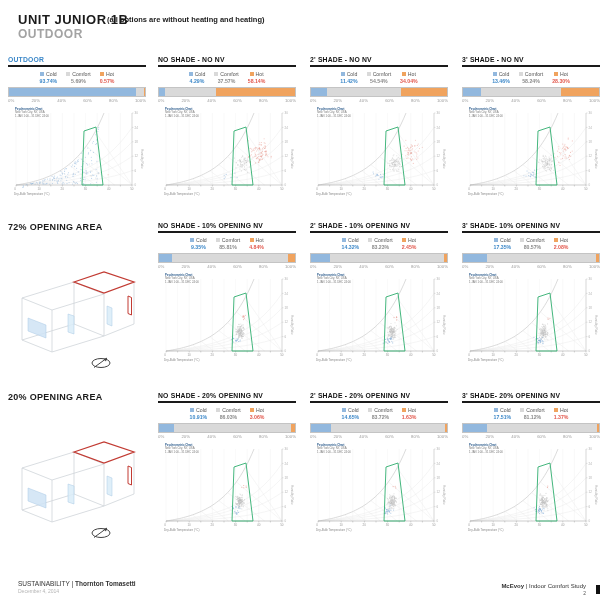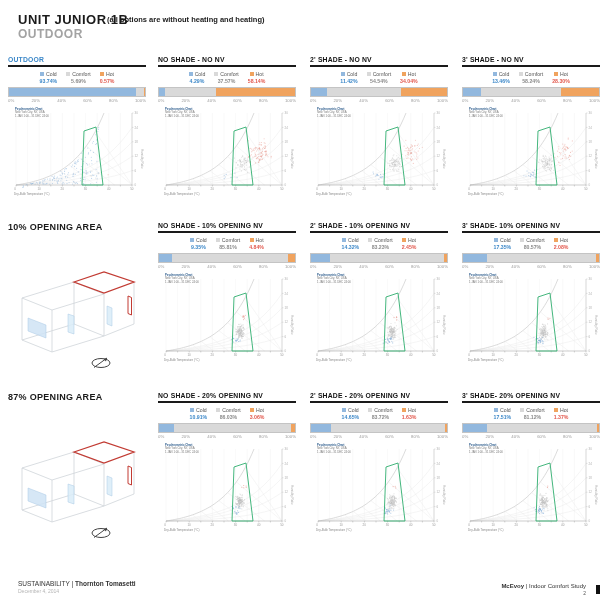--- a/index.html
+++ b/index.html
@@ -1083,21 +1083,21 @@
             <circle cx="89.7" cy="59.5" r="0.55" fill="#bdbdbd" fill-opacity="0.5"></circle>
             <polygon points="76,26 88,22 95,80 74,80" fill="none" stroke="#2fae6e" stroke-width="0.9"></polygon>
             <text x="7" y="5" font-size="2.8" fill="#2b5b8c" font-weight="bold">Psychrometric Chart</text>
             <text x="7" y="8.3" font-size="2.8" fill="#777" font-weight="normal">New York City, NY, USA</text>
             <text x="7" y="11.6" font-size="2.8" fill="#777" font-weight="normal">1 JAN 1:00 - 31 DEC 24:00</text>
             <text x="6" y="89.5" font-size="3" fill="#8a8a8a">Dry-Bulb Temperature (°C)</text>
             <text x="133" y="44" font-size="3" fill="#aaaaaa" transform="rotate(90 133 44)">Humidity Ratio</text>
           </svg></div>
   </div>
       <div class="cell" style="left: 8px; top: 222px;">
-    <div class="section-label">10% OPENING AREA</div>
+    <div class="section-label">72% OPENING AREA</div>
     <div class="axon"><svg width="138" height="128" viewBox="0 0 138 128" xmlns="http://www.w3.org/2000/svg">
             <polygon points="14,52 66,36 96,48 44,64" stroke="#cfd4d9" stroke-width="0.8" fill="none"></polygon>
             <line x1="14" y1="52" x2="14" y2="94" stroke="#cfd4d9" stroke-width="0.8" fill="none"></line>
             <line x1="44" y1="64" x2="44" y2="106" stroke="#cfd4d9" stroke-width="0.8" fill="none"></line>
             <line x1="66" y1="36" x2="66" y2="78" stroke="#cfd4d9" stroke-width="0.8" fill="none"></line>
             <line x1="96" y1="48" x2="96" y2="90" stroke="#cfd4d9" stroke-width="0.8" fill="none"></line>
             <line x1="126" y1="36" x2="126" y2="78" stroke="#cfd4d9" stroke-width="0.8" fill="none"></line>
             <polyline points="14,94 44,106 96,90 126,78" stroke="#cfd4d9" stroke-width="0.8" fill="none"></polyline>
             <line x1="14" y1="94" x2="66" y2="78" stroke="#cfd4d9" stroke-width="0.8" fill="none"></line>
             <line x1="66" y1="78" x2="96" y2="90" stroke="#cfd4d9" stroke-width="0.8" fill="none"></line>
@@ -1896,21 +1896,21 @@
             <circle cx="87.9" cy="47.3" r="0.55" fill="#dd6a5a" fill-opacity="0.5"></circle>
             <polygon points="76,26 88,22 95,80 74,80" fill="none" stroke="#2fae6e" stroke-width="0.9"></polygon>
             <text x="7" y="5" font-size="2.8" fill="#2b5b8c" font-weight="bold">Psychrometric Chart</text>
             <text x="7" y="8.3" font-size="2.8" fill="#777" font-weight="normal">New York City, NY, USA</text>
             <text x="7" y="11.6" font-size="2.8" fill="#777" font-weight="normal">1 JAN 1:00 - 31 DEC 24:00</text>
             <text x="6" y="89.5" font-size="3" fill="#8a8a8a">Dry-Bulb Temperature (°C)</text>
             <text x="133" y="44" font-size="3" fill="#aaaaaa" transform="rotate(90 133 44)">Humidity Ratio</text>
           </svg></div>
   </div>
       <div class="cell" style="left: 8px; top: 392px;">
-    <div class="section-label">87% OPENING AREA</div>
+    <div class="section-label">20% OPENING AREA</div>
     <div class="axon"><svg width="138" height="128" viewBox="0 0 138 128" xmlns="http://www.w3.org/2000/svg">
             <polygon points="14,52 66,36 96,48 44,64" stroke="#cfd4d9" stroke-width="0.8" fill="none"></polygon>
             <line x1="14" y1="52" x2="14" y2="94" stroke="#cfd4d9" stroke-width="0.8" fill="none"></line>
             <line x1="44" y1="64" x2="44" y2="106" stroke="#cfd4d9" stroke-width="0.8" fill="none"></line>
             <line x1="66" y1="36" x2="66" y2="78" stroke="#cfd4d9" stroke-width="0.8" fill="none"></line>
             <line x1="96" y1="48" x2="96" y2="90" stroke="#cfd4d9" stroke-width="0.8" fill="none"></line>
             <line x1="126" y1="36" x2="126" y2="78" stroke="#cfd4d9" stroke-width="0.8" fill="none"></line>
             <polyline points="14,94 44,106 96,90 126,78" stroke="#cfd4d9" stroke-width="0.8" fill="none"></polyline>
             <line x1="14" y1="94" x2="66" y2="78" stroke="#cfd4d9" stroke-width="0.8" fill="none"></line>
             <line x1="66" y1="78" x2="96" y2="90" stroke="#cfd4d9" stroke-width="0.8" fill="none"></line>

